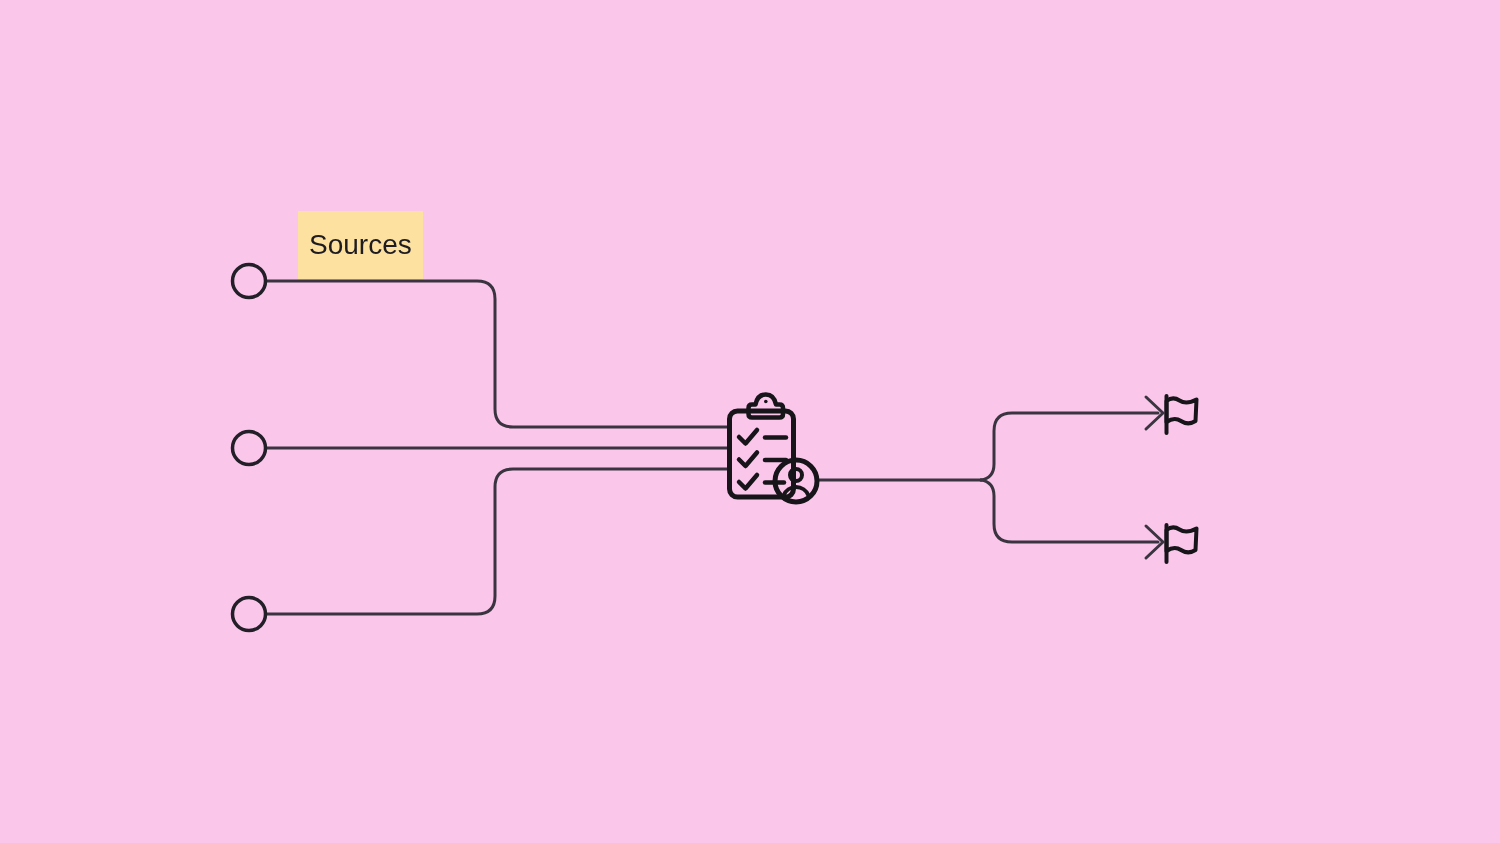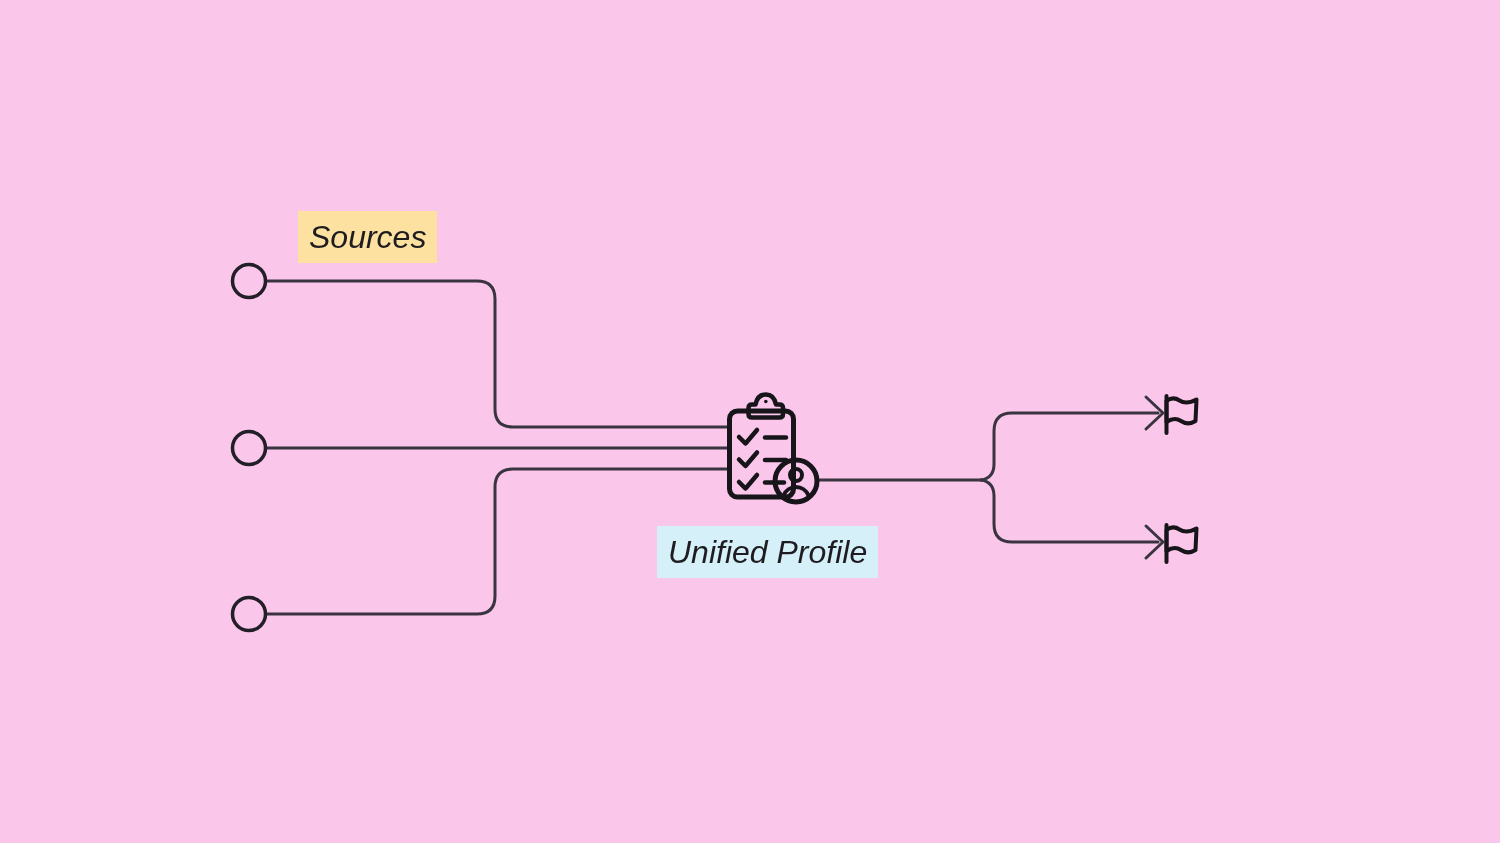--- a/index.html
+++ b/index.html
@@ -42,26 +42,25 @@
     fill: var(--bg, #FAC7EB);
   }
   .icon-stroke {
     stroke: var(--icon, #17141A);
     fill: none;
     stroke-linecap: round;
     stroke-linejoin: round;
   }
   .label {
     position: absolute;
-    font-size: 32px;
+    font-size: 28px;
     line-height: 36px;
-    padding: 8px 11px;
+    padding: 16px 11px;
     color: var(--text, #1E1C20);
     white-space: nowrap;
-    font-style: italic;
   }
   .label-sources { left: 298px; top: 211px; background: var(--highlight-sources, #FCE1A0); }
   .label-profile { left: 657px; top: 526px; background: var(--highlight-profile, #D5F0F8); }
   .label-destinations { left: 1020px; top: 456px; background: var(--highlight-destinations, #C6DD89); }
 </style>
 </head>
 <body>
 
 <div class="canvas">
 
@@ -105,15 +104,14 @@
                L 1195.5 421 C 1190 424.5 1185.5 424 1181 421 C 1176.5 418 1171.5 418.5 1166.5 422 Z"></path>
     </g>
     <g transform="translate(0,129)">
       <path class="icon-stroke" stroke-width="4" d="M 1166.5 396 V 433"></path>
       <path class="icon-stroke" stroke-width="4" d="M 1166.5 401 C 1171 397.5 1175 397.5 1179.5 400.5 C 1184 403.5 1189 403.5 1196.5 399.5
                L 1195.5 421 C 1190 424.5 1185.5 424 1181 421 C 1176.5 418 1171.5 418.5 1166.5 422 Z"></path>
     </g>
   </svg>
 
   <div class="label label-sources">Sources</div>
-  <div class="label label-profile">Unified Profile</div>
 
 </div>
 
 </body></html>

